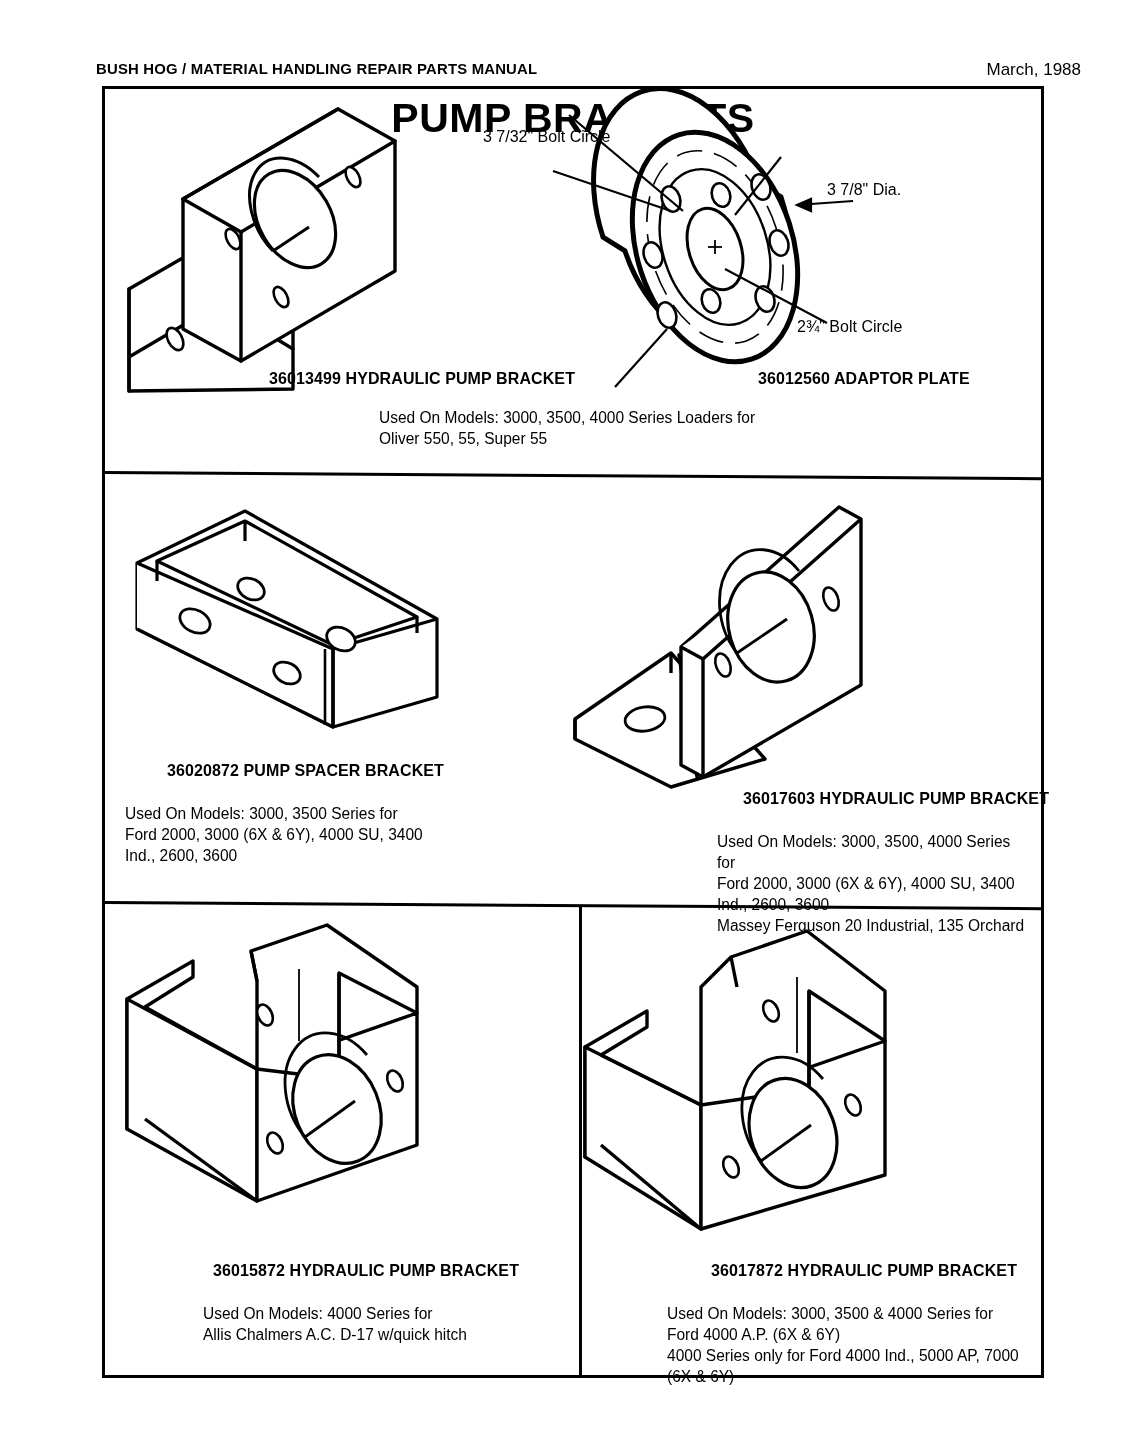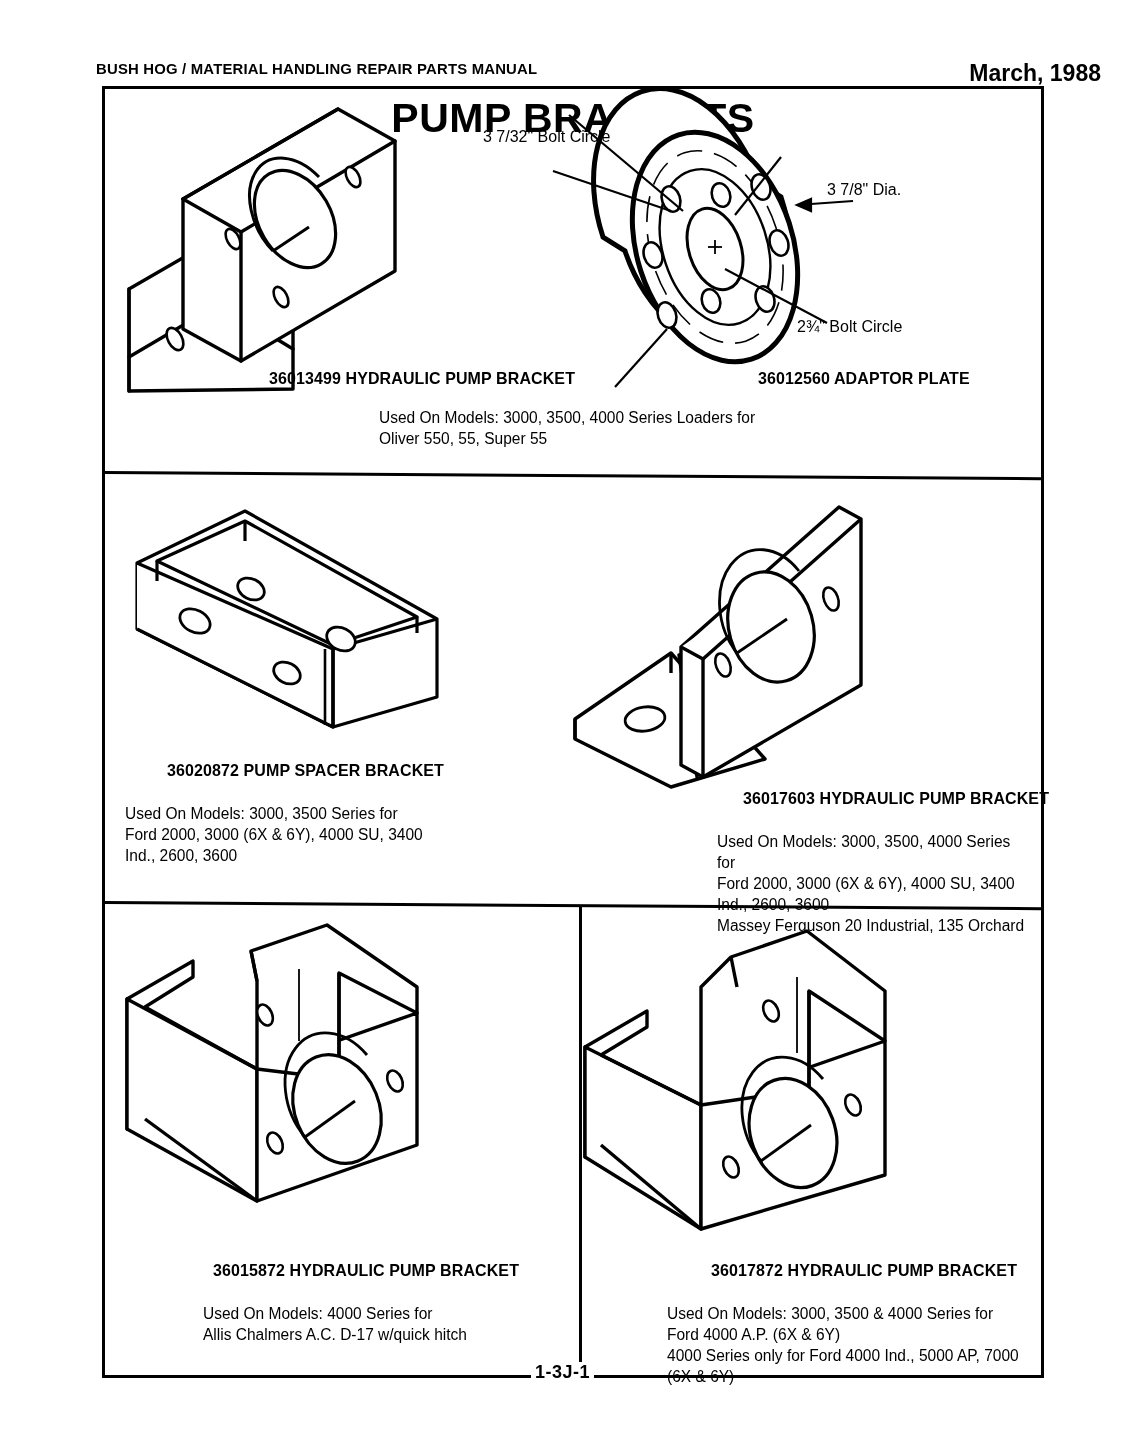--- a/index.html
+++ b/index.html
@@ -28,24 +28,24 @@
     top: 60px;
     font-size: 15.5px;
     font-weight: bold;
     letter-spacing: 0.2px;
     white-space: nowrap;
     transform: scaleX(0.96);
     transform-origin: left center;
   }
   .runhead-right {
     position: absolute;
-    right: 64px;
+    right: 84px;
     top: 60px;
-    font-size: 23px;
-    font-weight: bold;
+    font-size: 17px;
+    font-weight: normal;
     white-space: nowrap;
   }
 
   
   #frame {
     position: absolute;
     left: 102px;
     top: 86px;
     width: 942px;
     height: 1292px;
@@ -380,17 +380,14 @@
 Allis Chalmers A.C. D-17 w/quick hitch</div>
 
     <div class="part-title" style="left:606px; top:1172px;">36017872 HYDRAULIC PUMP BRACKET</div>
     <div class="usedon" style="left:562px; top:1214px;">Used On Models:  3000, 3500 &amp; 4000 Series for
 Ford 4000 A.P. (6X &amp; 6Y)
 4000 Series only for Ford 4000 Ind., 5000 AP, 7000
 (6X &amp; 6Y)</div>
 
   </div>
 
-  <div class="footer-page">
-    <span>1-3J-1</span>
-  </div>
 
 </div>
 
 </body></html>

